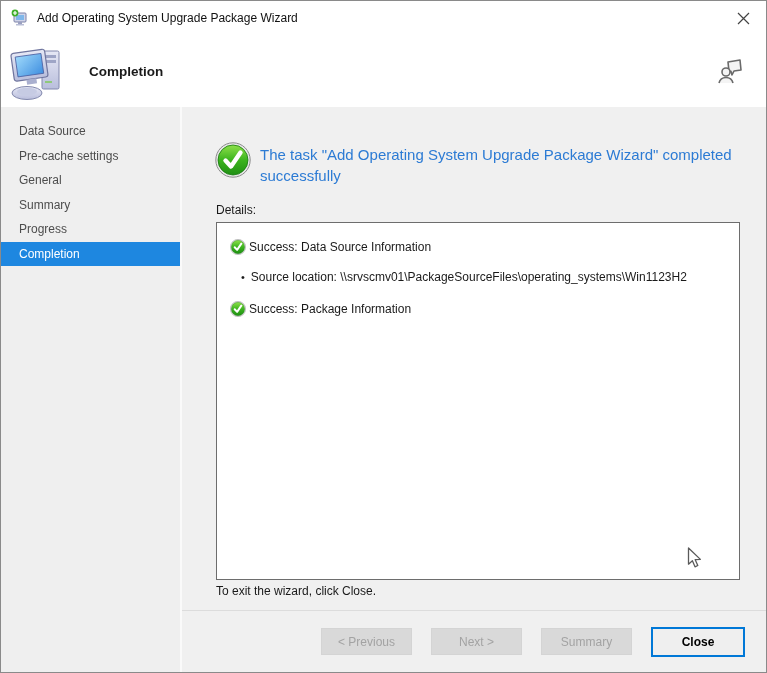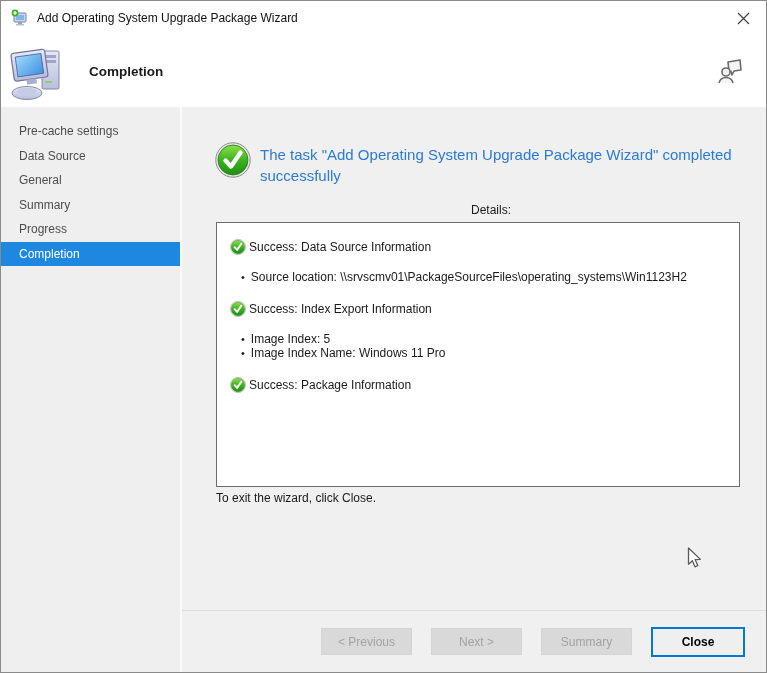--- a/index.html
+++ b/index.html
@@ -51,24 +51,24 @@
 
   .main { flex:1; position:relative; background:#f0f0f0; }
 
   .success-row { display:flex; margin:35px 0 0 33px; }
   .success-row .big-check { width:36px; height:36px; flex:0 0 36px; }
   .heading {
     font-size:15px; color:#2c7bd4; line-height:1.4;
     margin-left:9px; margin-top:2px; max-width:478px;
   }
 
-  .details-label { font-size:12px; color:#1a1a1a; margin:17px 0 5px 34px;text-align:center; }
+  .details-label { font-size:12px; color:#1a1a1a; margin:17px 0 5px 34px; }
 
   .details-box {
-    margin-left:34px; width:524px; height:265px;
+    margin-left:34px; width:524px; height:358px;
     background:#fff; border:1px solid #6d6d6d;
     padding:16px 10px 0 13px; overflow:hidden;
   }
   .section { margin-bottom:16px; }
   .section-title { display:flex; align-items:center; }
   .section-title .small-check { width:16px; height:16px; flex:0 0 16px; margin-right:3px; }
   .section-title span { font-size:12px; color:#1a1a1a; }
   .section ul { list-style:none; padding-left:11px; margin-top:15px; }
   .section li { font-size:12px; color:#1a1a1a; line-height:14.5px; }
   .section li::before { content:"•"; margin-right:6px; font-size:11px; }
@@ -161,22 +161,22 @@
     <svg class="feedback" viewBox="0 0 28 30">
       <path d="M12 6 L24 4 L25 14 L18 15 L16 19 L15 15.4 L13 15.6 Z" fill="#f4f4f4" stroke="#6a6a6a" stroke-width="1.6" stroke-linejoin="round"></path>
       <circle cx="10" cy="16" r="4" fill="#f4f4f4" stroke="#6a6a6a" stroke-width="1.6"></circle>
       <path d="M3 27 a7.2 7.2 0 0 1 14 0" fill="#f4f4f4" stroke="#6a6a6a" stroke-width="1.6"></path>
     </svg>
   </div>
 
   <div class="body">
 
     <div class="sidebar">
+      <div class="nav-item">Data Source</div>
       <div class="nav-item">Pre-cache settings</div>
-      <div class="nav-item">Data Source</div>
       <div class="nav-item">General</div>
       <div class="nav-item">Summary</div>
       <div class="nav-item">Progress</div>
       <div class="nav-item selected">Completion</div>
     </div>
 
     <div class="main">
 
       <div class="success-row">
         <svg class="big-check" viewBox="0 0 36 36">
@@ -194,32 +194,20 @@
             <svg class="small-check" viewBox="0 0 36 36">
                 <use href="#checkCircle"></use>
               </svg>
             <span>Success: Data Source Information</span>
           </div>
           <ul>
             <li>Source location: \\srvscmv01\PackageSourceFiles\operating_systems\Win1123H2</li>
           </ul>
         </div>
 
-        <div class="section">
-          <div class="section-title">
-            <svg class="small-check" viewBox="0 0 36 36">
-                <use href="#checkCircle"></use>
-              </svg>
-            <span>Success: Index Export Information</span>
-          </div>
-          <ul>
-            <li>Image Index: 5</li>
-            <li>Image Index Name: Windows 11 Pro</li>
-          </ul>
-        </div>
 
         <div class="section">
           <div class="section-title">
             <svg class="small-check" viewBox="0 0 36 36">
                 <use href="#checkCircle"></use>
               </svg>
             <span>Success: Package Information</span>
           </div>
         </div>
 

